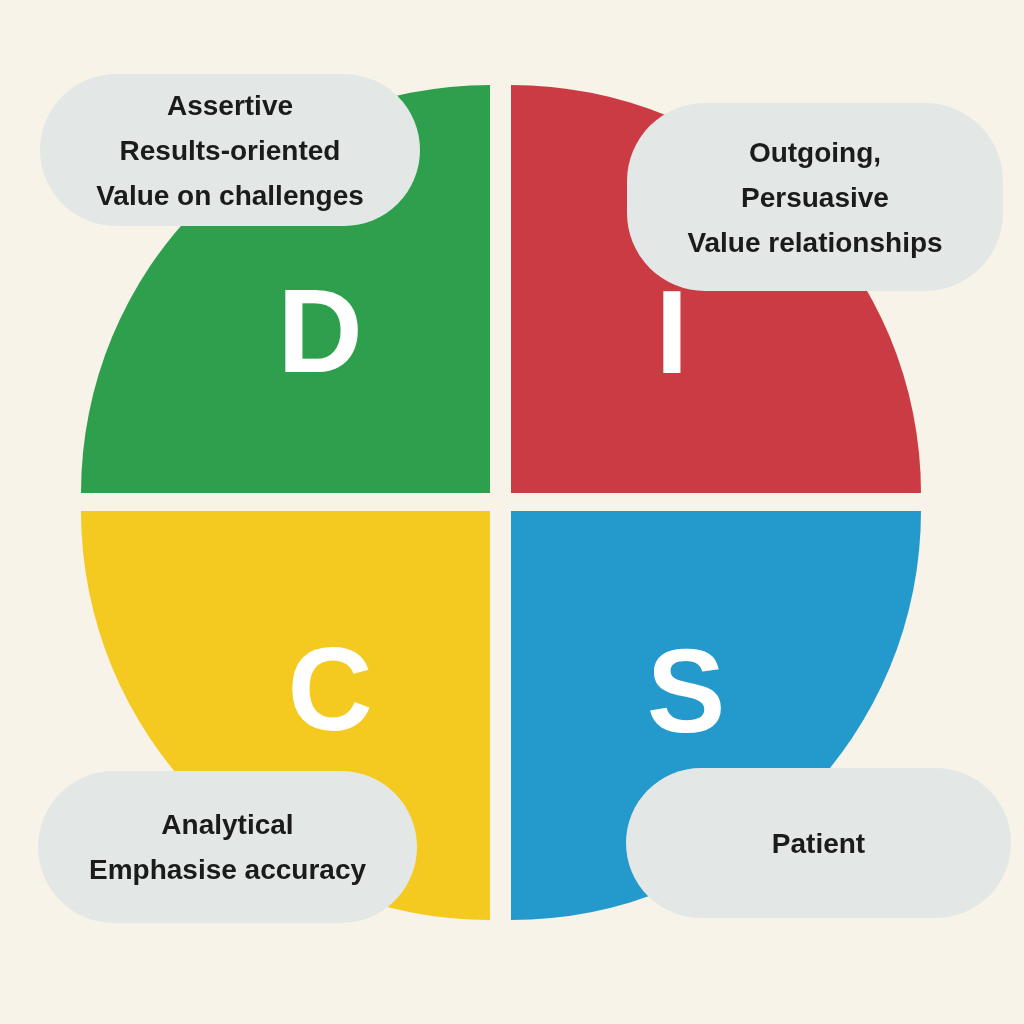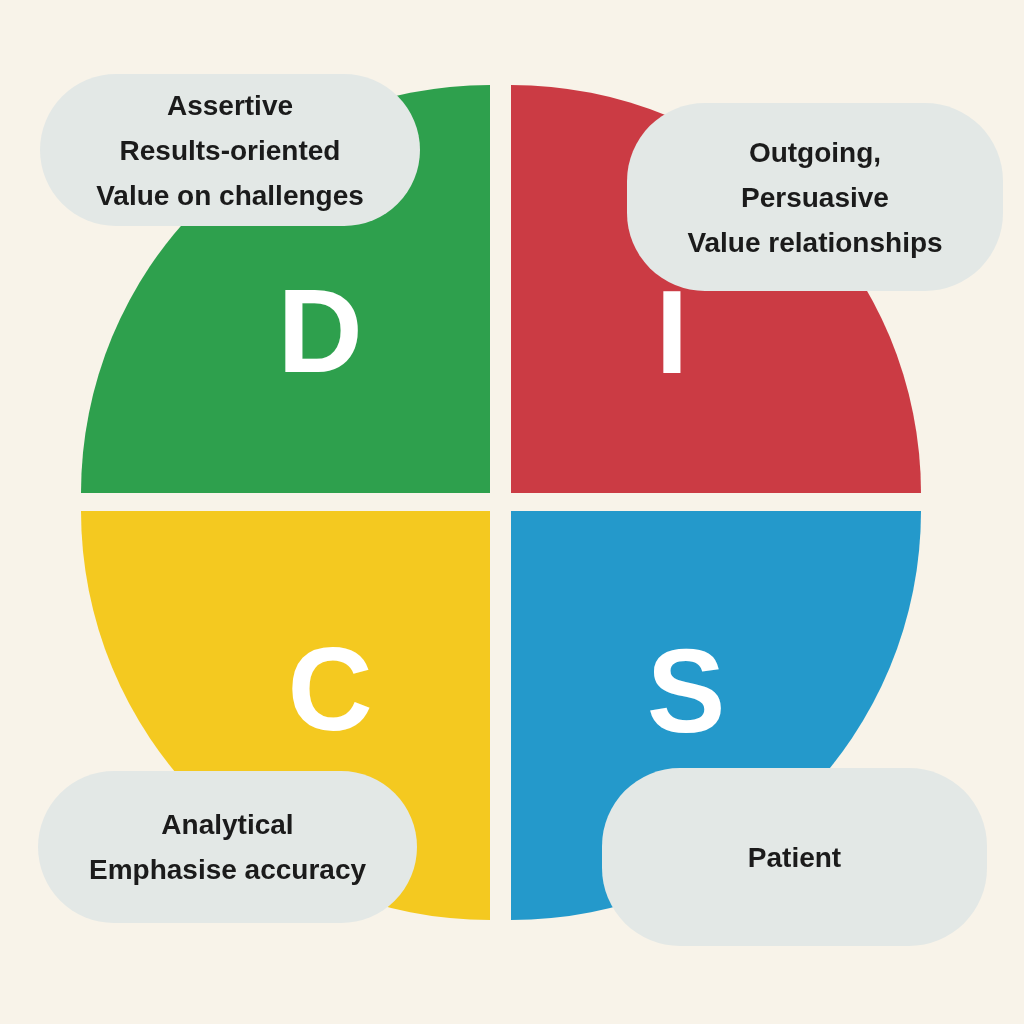--- a/index.html
+++ b/index.html
@@ -51,21 +51,21 @@
     border-radius: 78px;
     display: flex;
     flex-direction: column;
     align-items: center;
     justify-content: center;
     text-align: center;
   }
   .pill.p-d { left: 40px;  top: 74px;  width: 380px; height: 152px; }
   .pill.p-i { left: 627px; top: 59px;  width: 376px; height: 188px; margin-top: 44px; }
   .pill.p-c { left: 38px;  top: 771px; width: 379px; height: 152px; }
-  .pill.p-s { left: 602px; top: 768px; width: 385px; height: 178px; }
+  .pill.p-s { left: 626px; top: 768px; width: 385px; height: 150px; }
   .trait-line {
     font-size: 28px;
     font-weight: 700;
     line-height: 45px;
     white-space: nowrap;
   }
 </style>
 </head>
 <body>
 

